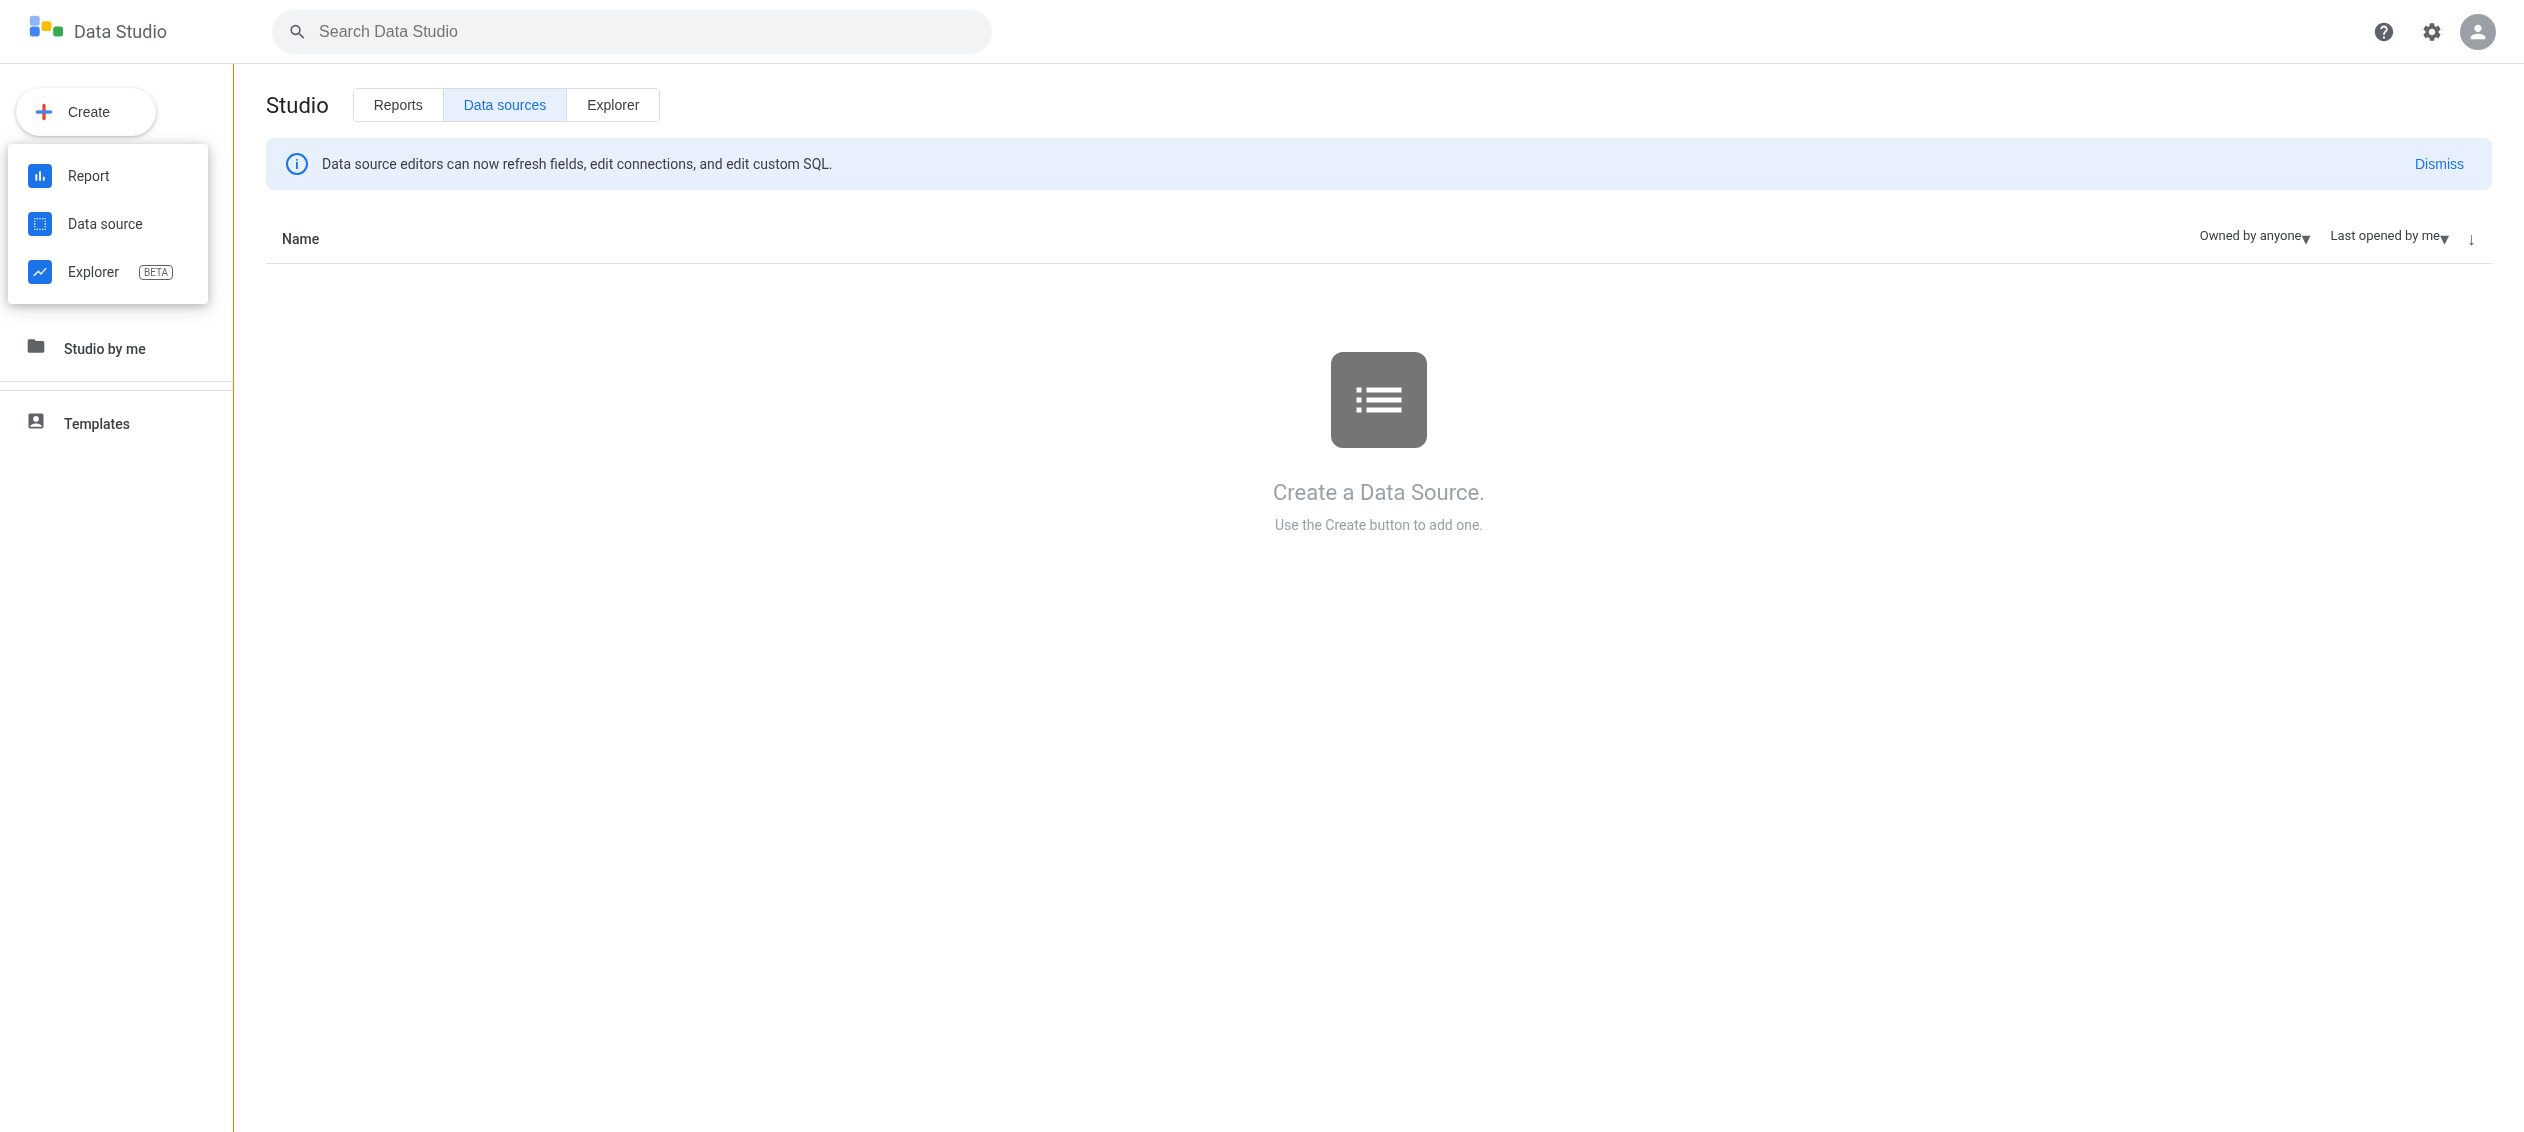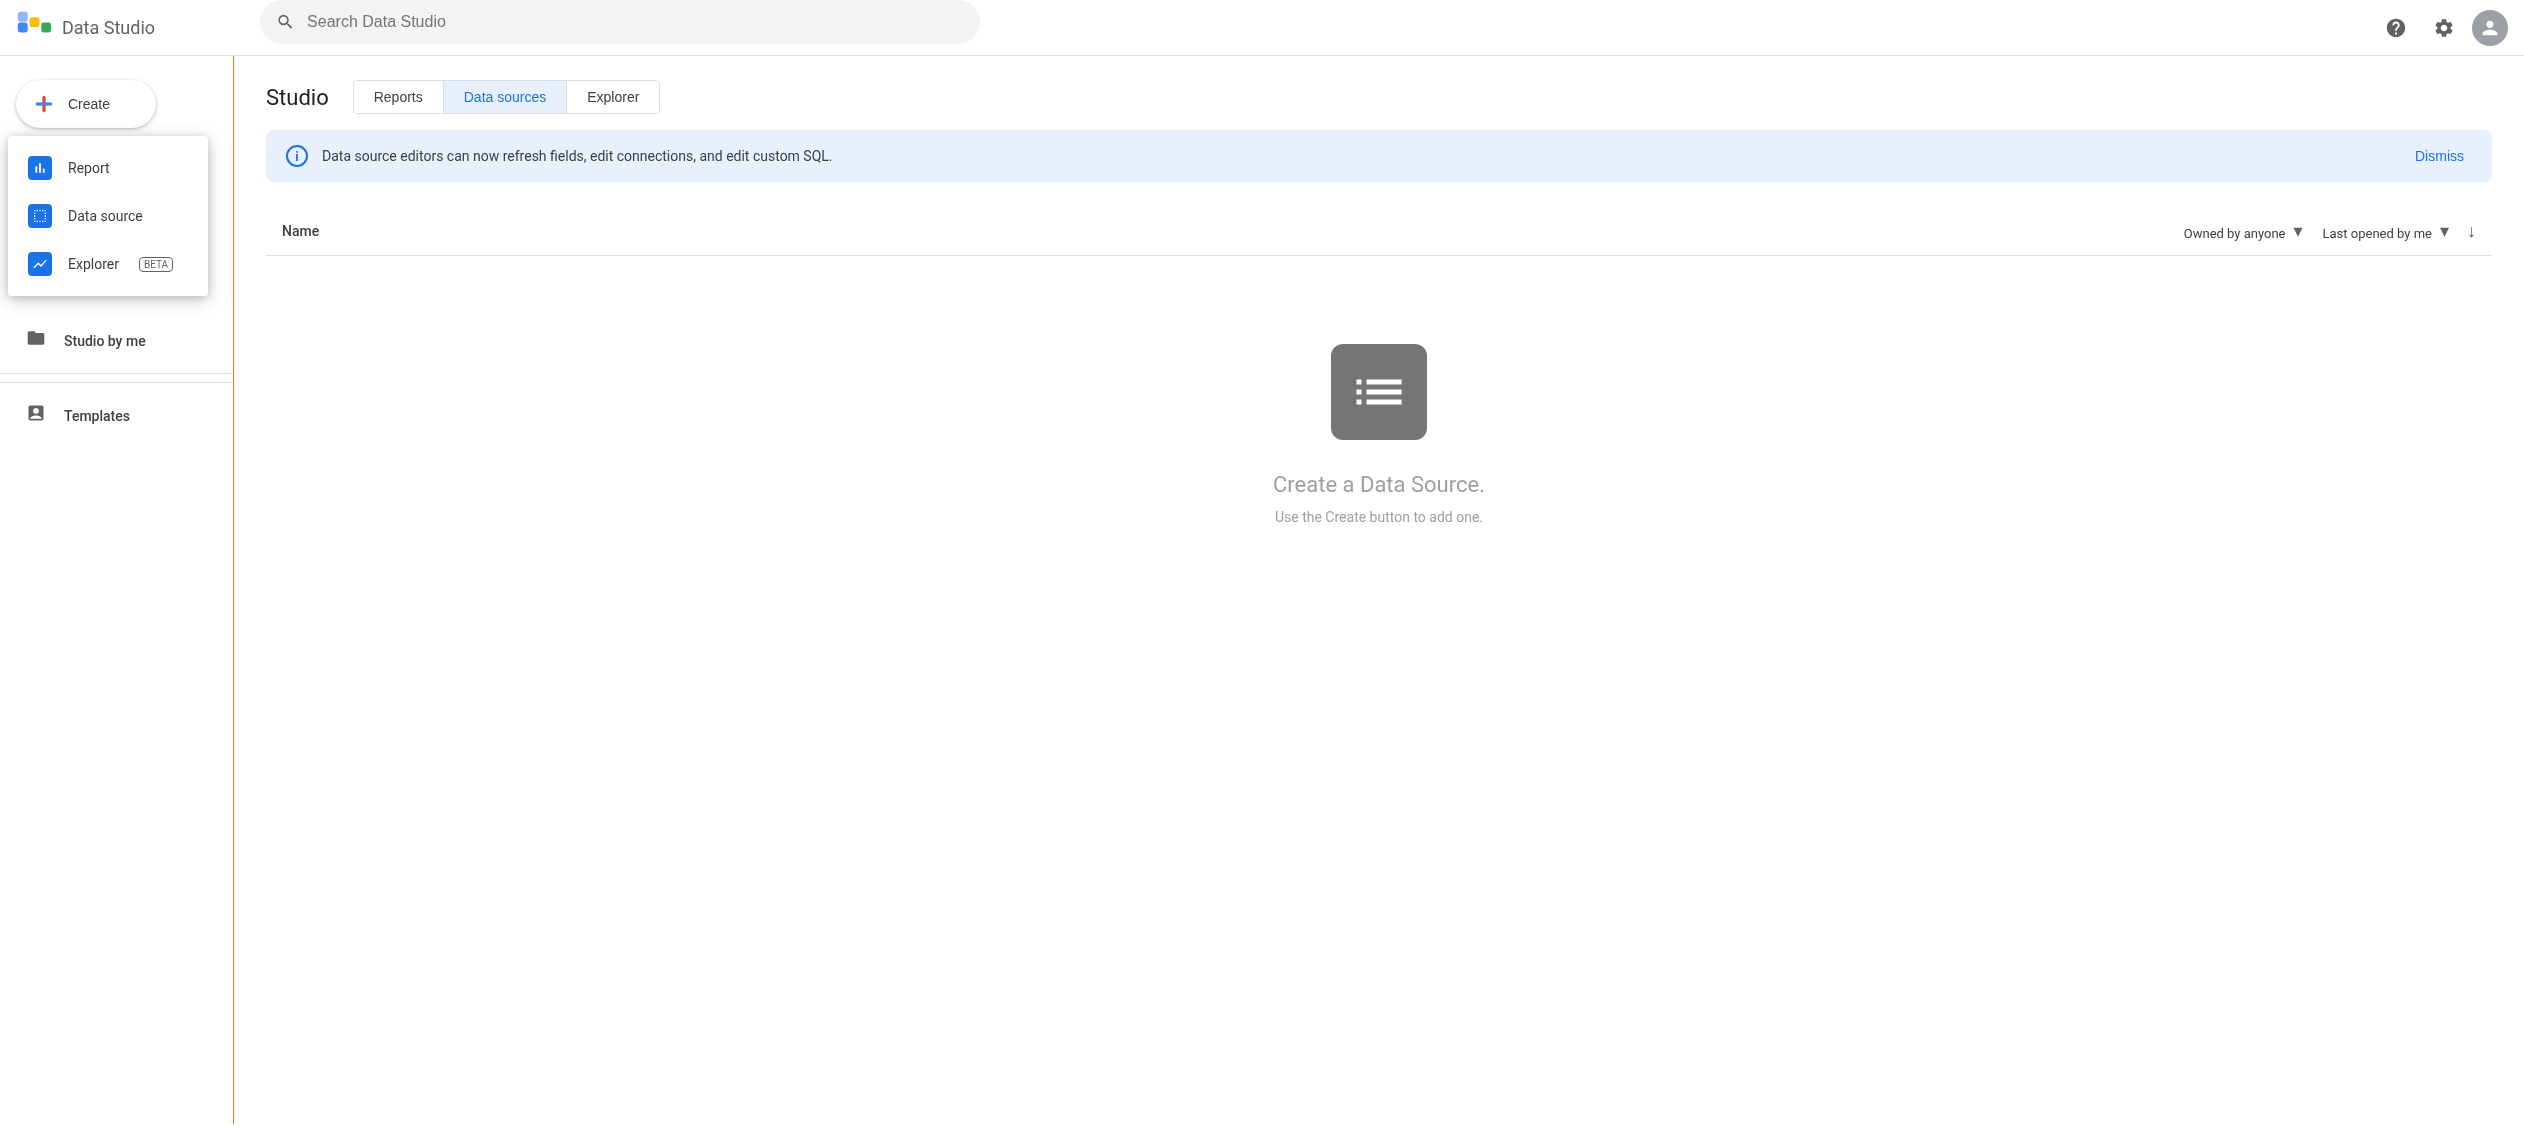--- a/index.html
+++ b/index.html
@@ -8,22 +8,23 @@
       background: #fff;
       color: #202124;
       font-size: 14px;
       height: 100vh;
       overflow: hidden;
     }
 
     
     .top-nav {
       display: flex;
-      height: 56px;
-      padding: 0 16px;
+      align-items: center;
+      height: 64px;
+      padding: 0 28px;
       border-bottom: 1px solid #e0e0e0;
       position: relative;
       z-index: 100;
       background: #fff;
     }
     .logo-area {
       display: flex;
       align-items: center;
       gap: 10px;
       min-width: 220px;
@@ -275,22 +276,22 @@
       margin-bottom: 8px;
     }
     .col-name {
       flex: 1;
       font-size: 14px;
       font-weight: 500;
       color: #3c4043;
     }
     .col-filter {
       display: flex;
-      align-items: flex-end;
-      gap: 8px;
+      align-items: flex-start;
+      gap: 0;
       font-size: 13px;
       color: #3c4043;
       cursor: pointer;
       padding: 6px 10px;
       border-radius: 4px;
     }
     .col-filter .chevron { font-size: 18px; color: #5f6368; }
     .sort-icon { font-size: 18px; color: #5f6368; margin-left: 8px; cursor: pointer; }
 
     

